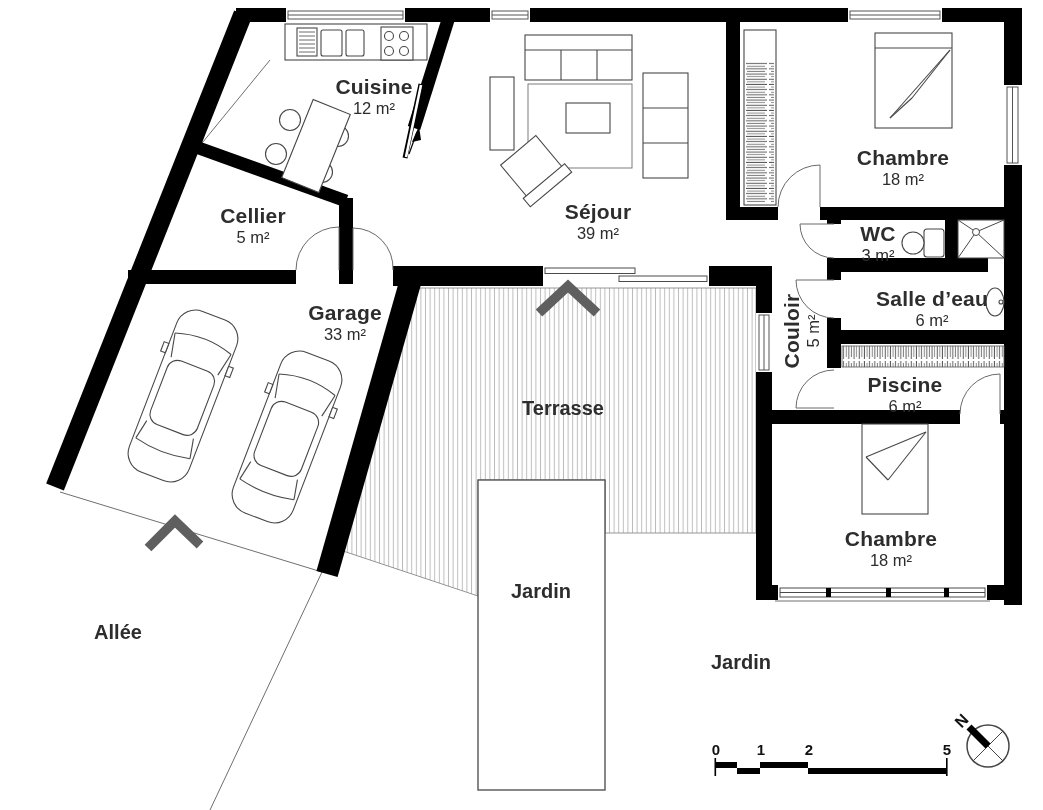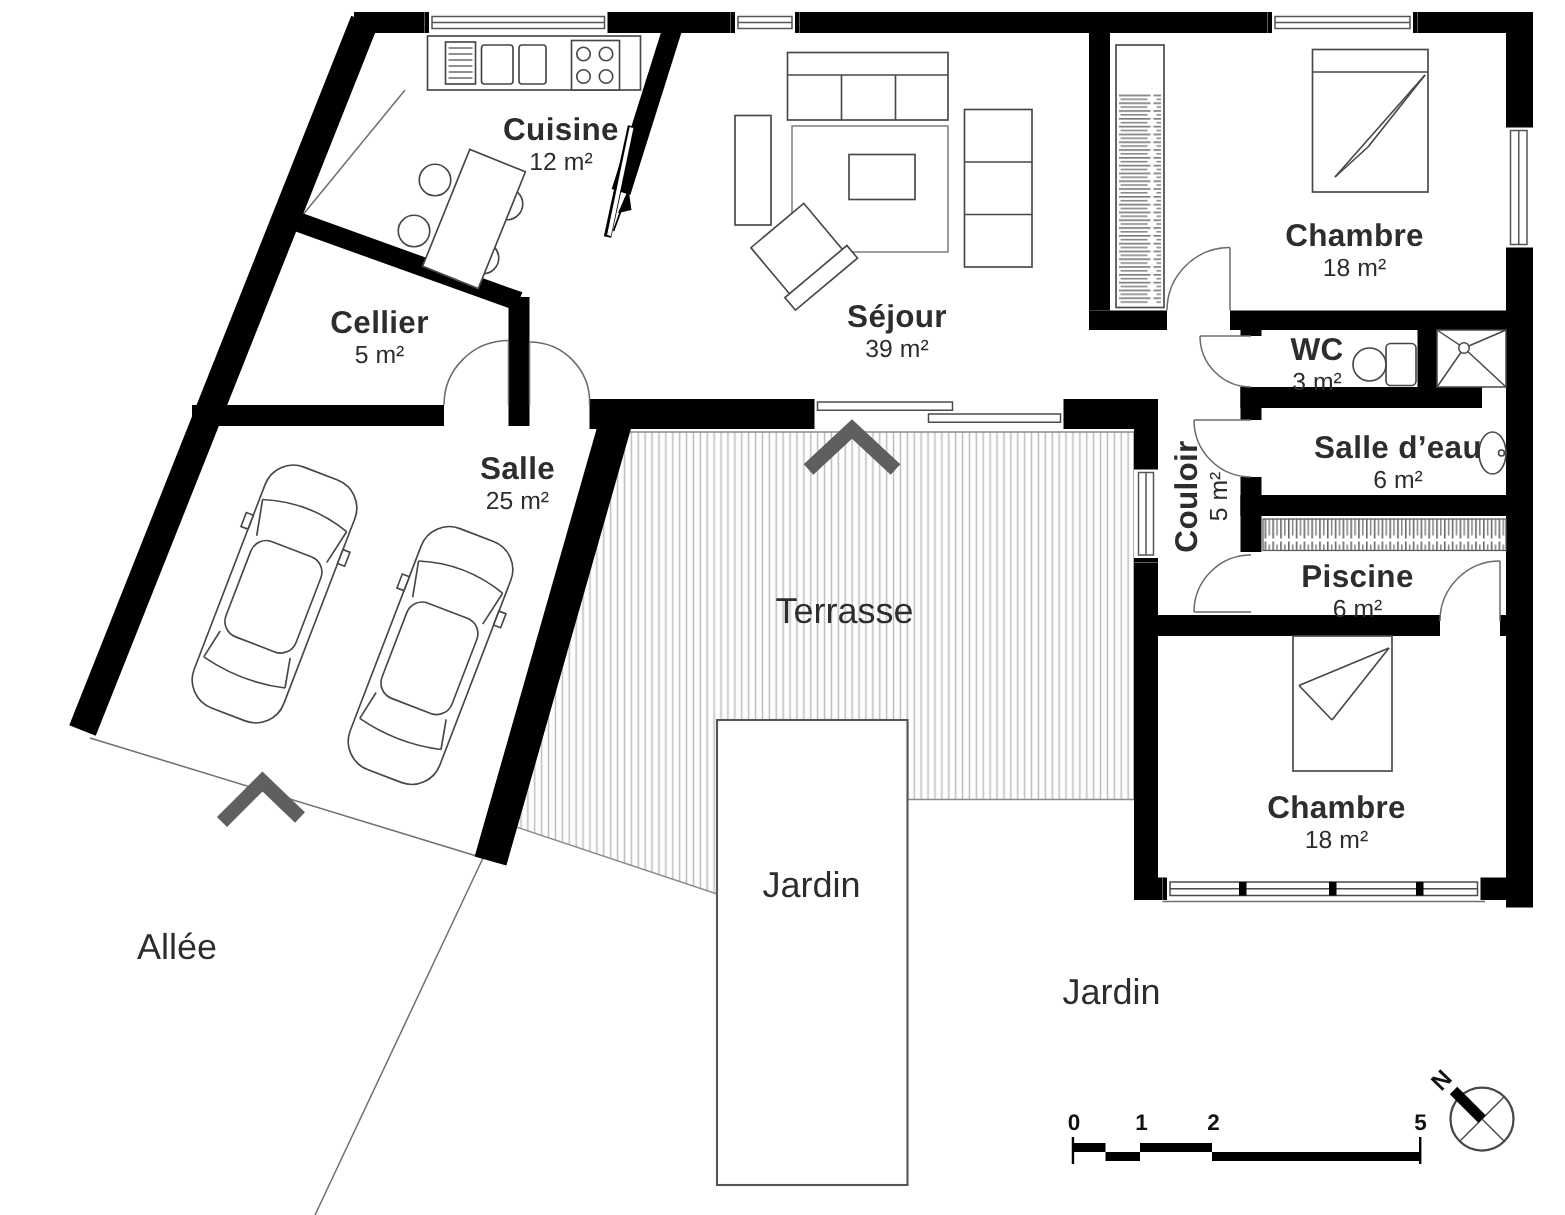--- a/index.html
+++ b/index.html
@@ -5,22 +5,22 @@
   html,body{margin:0;padding:0;background:#ffffff;}
   .stage{position:relative;width:1026px;height:810px;background:#ffffff;overflow:hidden;
          font-family:"Liberation Sans", sans-serif;}
   .stage svg{position:absolute;left:0;top:0;}
   .labels{position:absolute;left:0;top:0;width:100%;height:100%;pointer-events:none;}
   .room-label{position:absolute;transform:translate(-50%,-50%);text-align:center;
               line-height:1.12;color:#2d2d2d;white-space:nowrap;}
   .room-label.rot{transform:translate(-50%,-50%) rotate(-90deg);}
   .room-name{font-size:21px;font-weight:600;letter-spacing:.2px;}
   .room-area{font-size:16.5px;font-weight:500;}
-  .outdoor-label{position:absolute;transform:translate(-50%,-50%);font-size:24px;
-                 font-weight:400;color:#2d2d2d;white-space:nowrap;}
+  .outdoor-label{position:absolute;transform:translate(-50%,-50%);font-size:20px;
+                 font-weight:700;color:#2d2d2d;white-space:nowrap;}
   .scale-num{position:absolute;transform:translate(-50%,-50%);font-size:15px;
              font-weight:600;color:#111;}
   .north-label{position:absolute;transform:translate(-50%,-50%) rotate(-46deg);
                font-size:16px;font-weight:700;color:#111;}
 </style>
 </head>
 <body>
 
 <div class="stage">
 
@@ -323,22 +323,22 @@
 <div class="labels">
   <div class="room-label" style="left:374px;top:96px">
     <div class="room-name">Cuisine</div>
     <div class="room-area">12 m²</div>
   </div>
   <div class="room-label" style="left:253px;top:225px">
     <div class="room-name">Cellier</div>
     <div class="room-area">5 m²</div>
   </div>
   <div class="room-label" style="left:345px;top:322px">
-    <div class="room-name">Salle</div>
-    <div class="room-area">25 m²</div>
+    <div class="room-name">Garage</div>
+    <div class="room-area">33 m²</div>
   </div>
   <div class="room-label" style="left:598px;top:221px">
     <div class="room-name">Séjour</div>
     <div class="room-area">39 m²</div>
   </div>
   <div class="room-label" style="left:903px;top:167px">
     <div class="room-name">Chambre</div>
     <div class="room-area">18 m²</div>
   </div>
   <div class="room-label" style="left:878px;top:243px">

